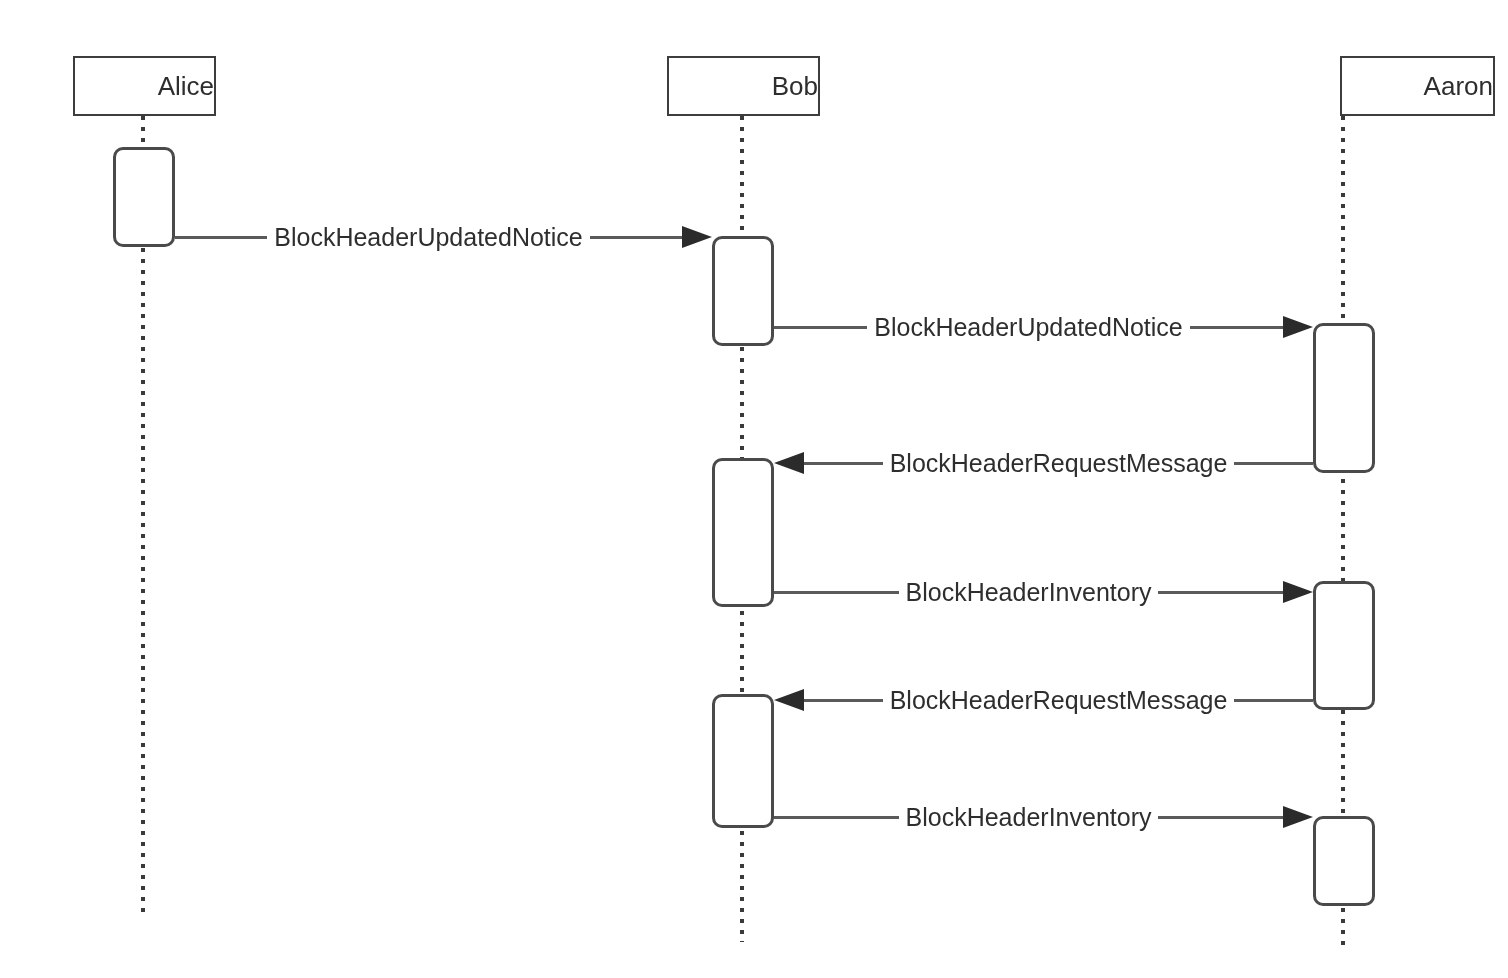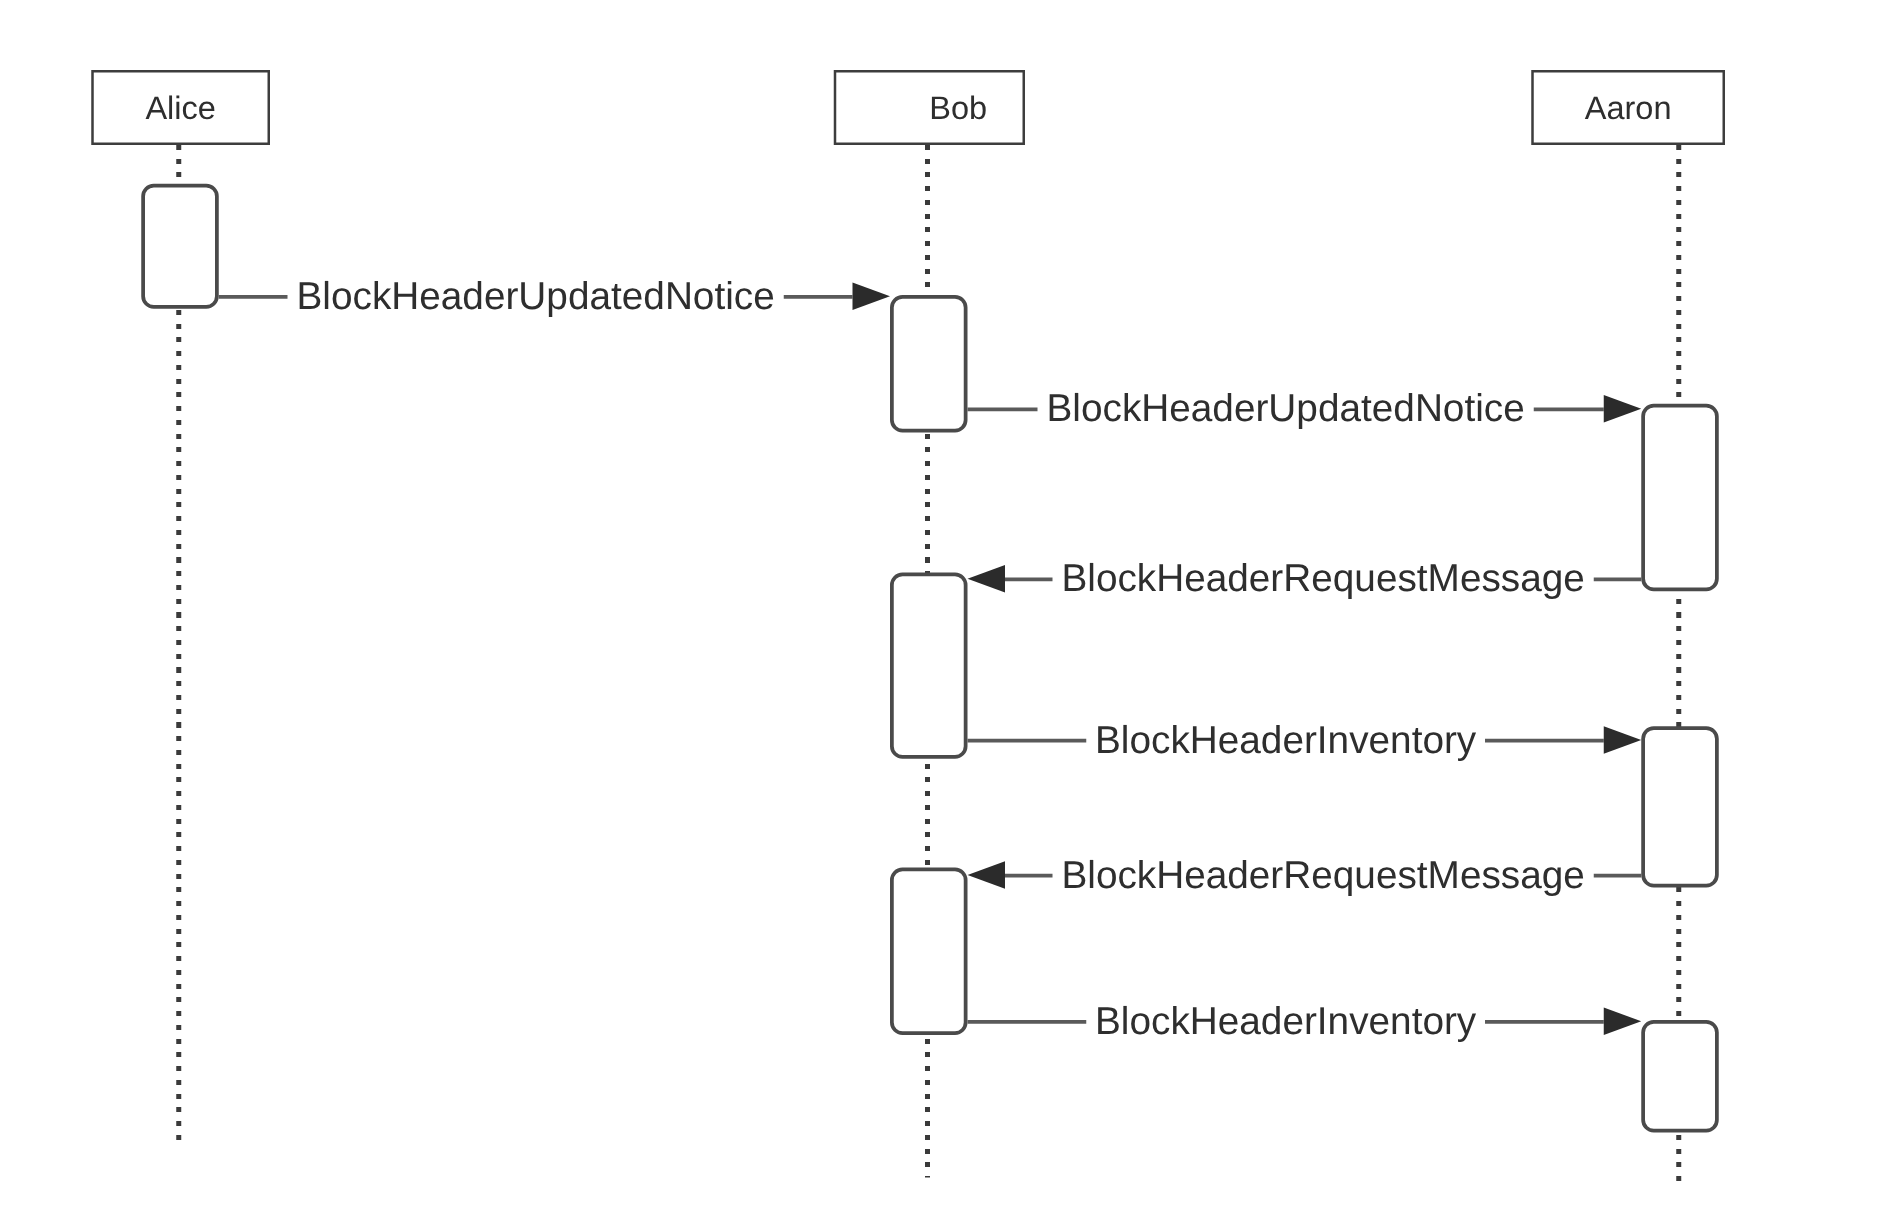--- a/index.html
+++ b/index.html
@@ -17,21 +17,21 @@
   }
 
   
   .participant {
     position: absolute;
     box-sizing: border-box;
     border: 2px solid #3d3d3d;
     background: #ffffff;
     display: flex;
     align-items: center;
-    justify-content: center;
+    justify-content: flex-end;
     font-size: 26px;
     color: #2e2e2e;
     z-index: 4;
   }
 
   
   .lifeline {
     position: absolute;
     width: 4px;
     background-image: repeating-linear-gradient(
@@ -61,21 +61,21 @@
     align-items: center;
     z-index: 3;
   }
   .seg {
     flex: 1 1 0;
     height: 0;
     border-top: 3px solid #5a5a5a;
   }
   .mlabel {
     padding: 0 7px;
-    font-size: 31px;
+    font-size: 25px;
     color: #2e2e2e;
     white-space: nowrap;
     line-height: 30px;
   }
   .ah {
     width: 0;
     height: 0;
     flex: 0 0 auto;
   }
   .ah-right {
@@ -97,21 +97,21 @@
   <div class="lifeline" style="left:141px; top:116px; height:802px;"></div>
   <div class="lifeline" style="left:740px; top:116px; height:826px;"></div>
   <div class="lifeline" style="left:1341px; top:116px; height:836px;"></div>
 
   <div class="participant" style="left:73px; top:56px; width:143px; height:60px;">
     <span>Alice</span>
   </div>
   <div class="participant" style="left:667px; top:56px; width:153px; height:60px;padding-left:46px;">
     <span>Bob</span>
   </div>
-  <div class="participant" style="left:1225px; top:56px; width:155px; height:60px;">
+  <div class="participant" style="left:1340px; top:56px; width:155px; height:60px;">
     <span>Aaron</span>
   </div>
 
   <div class="activation" style="left:113px; top:147px; height:100px;"></div>
   <div class="activation" style="left:712px; top:236px; height:110px;"></div>
   <div class="activation" style="left:712px; top:458px; height:149px;"></div>
   <div class="activation" style="left:712px; top:694px; height:134px;"></div>
   <div class="activation" style="left:1313px; top:323px; height:150px;"></div>
   <div class="activation" style="left:1313px; top:581px; height:129px;"></div>
   <div class="activation" style="left:1313px; top:816px; height:90px;"></div>

